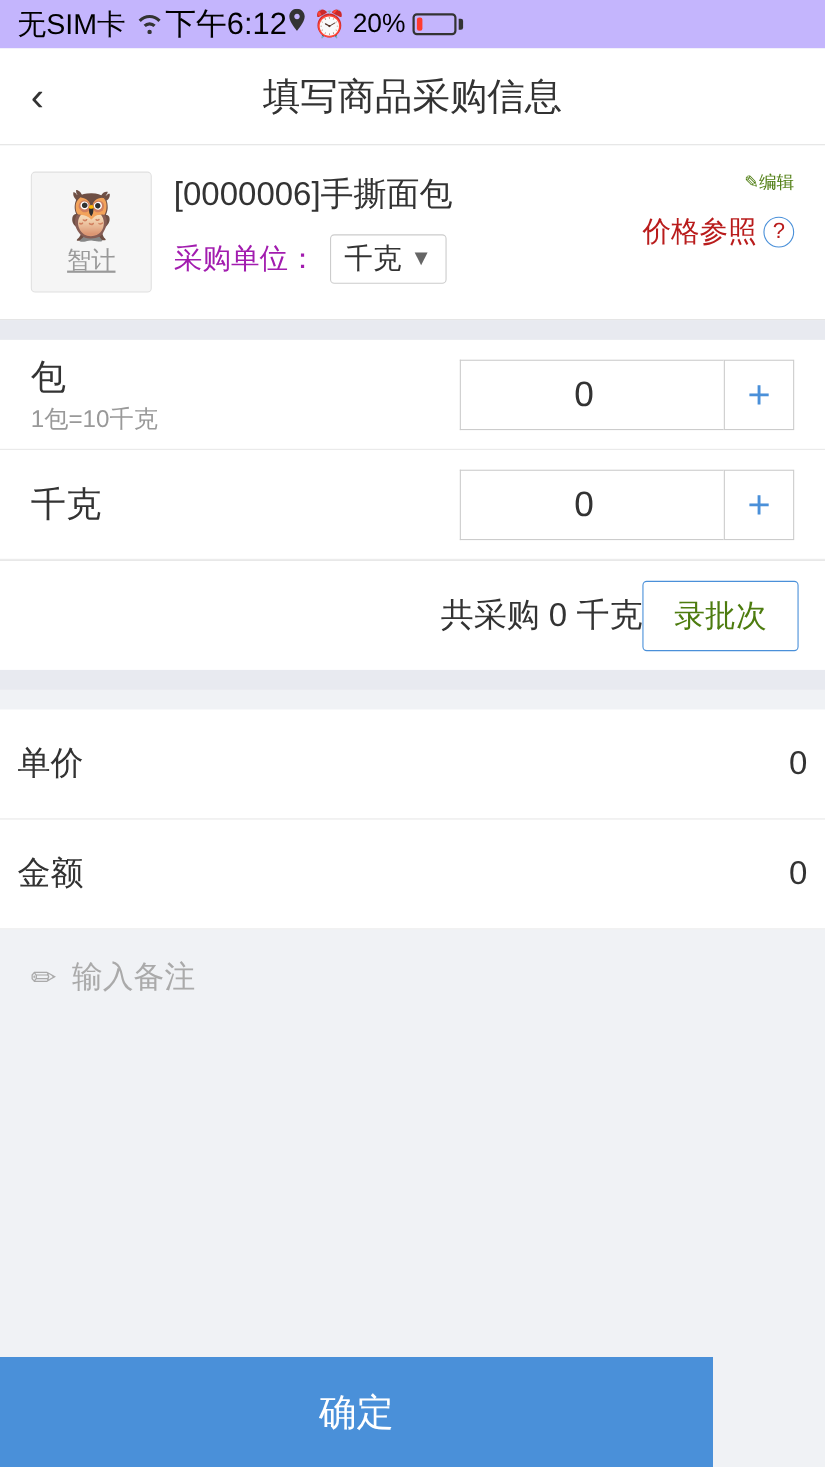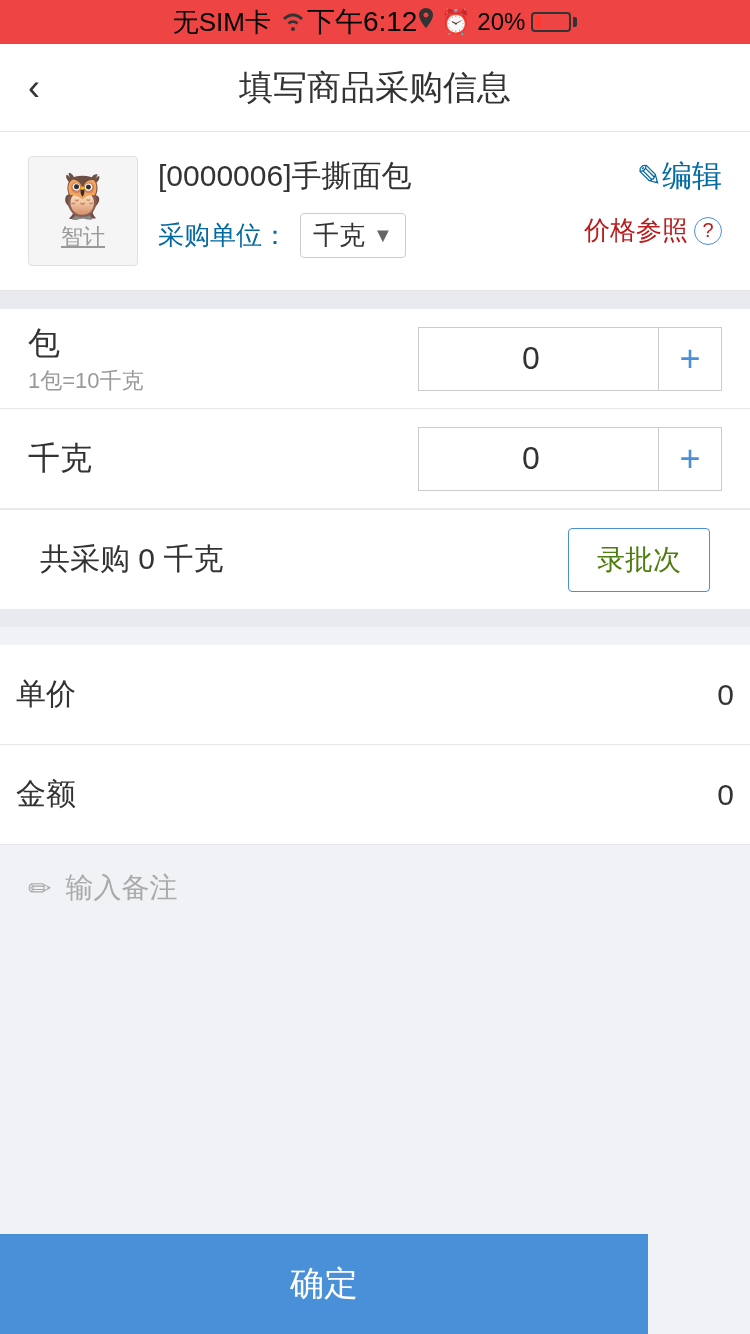--- a/index.html
+++ b/index.html
@@ -10,24 +10,24 @@
       font-family: -apple-system, "PingFang SC", "Helvetica Neue", sans-serif;
       background: #f0f2f5;
       font-size: 28px;
       color: #333;
     }
 
     
     .status-bar {
       width: 750px;
       height: 44px;
-      background: #ef4444;
-      display: flex;
-      align-items: center;
-      justify-content: center;
+      background: #c4b5fd;
+      display: flex;
+      align-items: center;
+      justify-content: flex-start;
       padding: 0 16px;
       font-size: 26px;
       color: #000;
     }
     .status-bar-left {
       display: flex;
       align-items: center;
       gap: 8px;
     }
     .status-bar-center {
@@ -131,21 +131,21 @@
       color: #333;
       margin-bottom: 16px;
     }
     .product-meta {
       display: flex;
       align-items: center;
       gap: 12px;
     }
     .product-unit-label {
       font-size: 26px;
-      color: #0369a1;
+      color: #a21caf;
     }
     .unit-selector {
       display: flex;
       align-items: center;
       border: 1px solid #ccc;
       border-radius: 4px;
       padding: 4px 12px;
       font-size: 26px;
       color: #333;
       background: #fff;
@@ -156,22 +156,22 @@
       color: #666;
     }
     .product-actions {
       display: flex;
       flex-direction: column;
       align-items: flex-end;
       gap: 16px;
       min-width: 140px;
     }
     .edit-btn {
-      color: #0369a1;
-      font-size: 30px;
+      color: #4d7c0f;
+      font-size: 16px;
       display: flex;
       align-items: center;
       gap: 6px;
     }
     .price-ref-btn {
       color: #b91c1c;
       font-size: 26px;
       display: flex;
       align-items: center;
       gap: 6px;
@@ -235,22 +235,22 @@
       align-items: center;
       justify-content: center;
       cursor: pointer;
     }
 
     
     .summary-row {
       background: #fff;
       display: flex;
       align-items: center;
-      justify-content: space-between;
-      padding: 0 40px;
+      justify-content: flex-end;
+      padding: 0 24px;
       height: 100px;
       border-top: 1px solid #e8e8e8;
     }
     .summary-text {
       font-size: 30px;
       color: #333;
     }
     .batch-btn {
       border: 1px solid #4a90d9;
       color: #4d7c0f;

